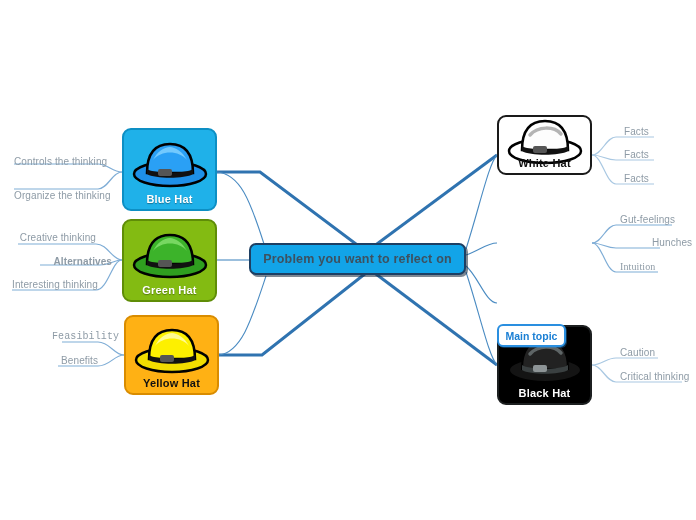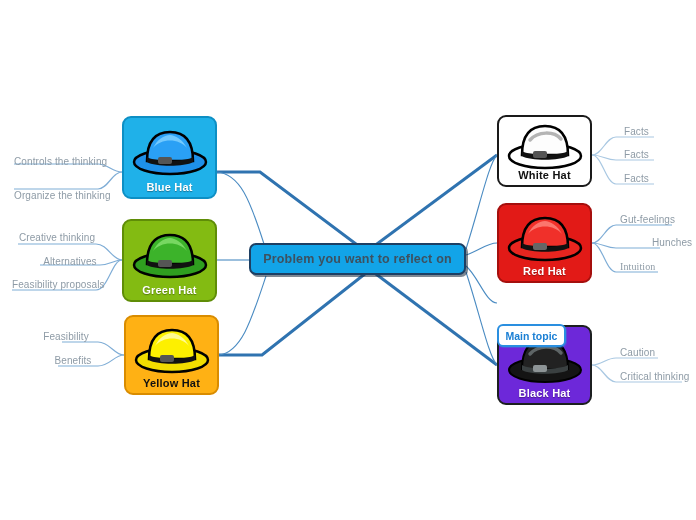--- a/index.html
+++ b/index.html
@@ -73,32 +73,32 @@
   }
   .hat-card .hat-label {
     position: relative;
     font-size: 11px;
     font-weight: bold;
     letter-spacing: .2px;
     z-index: 3;
     white-space: nowrap;
   }
 
-  .card-blue   { left:122px; top:116px; width:95px; height:83px;
+  .card-blue   { left:122px; top:128px; width:95px; height:83px;
                  background:#1fb1e9; border:2px solid #0d8fc4; }
   .card-green  { left:122px; top:219px; width:95px; height:83px;
                  background:#83bb12; border:2px solid #5f8d07; }
   .card-yellow { left:124px; top:315px; width:95px; height:80px;
                  background:#ffb114; border:2px solid #d98c00; }
-  .card-white  { left:497px; top:115px; width:95px; height:72px;
+  .card-white  { left:497px; top:115px; width:95px; height:60px;
                  background:#ffffff; border:2px solid #1a1a1a; }
   .card-red    { left:497px; top:203px; width:95px; height:80px;
                  background:#e21a17; border:2px solid #a50f0d; }
   .card-black  { left:497px; top:325px; width:95px; height:80px;
-                 background:#6d28d9; border:2px solid #1c1f20; }
+                 background:#000000; border:2px solid #1c1f20; }
 
   .card-blue   .hat-label,
   .card-green  .hat-label,
   .card-red    .hat-label,
   .card-black  .hat-label { color:#ffffff; text-shadow:0 1px 1px rgba(0,0,0,.35); }
   .card-yellow .hat-label { color:#111111; }
   .card-white  .hat-label { color:#111111; }
 
   
   .main-topic {
@@ -125,21 +125,21 @@
   }
 
   
   .leaf {
     position: absolute;
     color: #8e9ba6;
     font-size: 10px;
     white-space: nowrap;
     letter-spacing: .1px;
   }
-  .leaf.right-align { text-align: center; }
+  .leaf.right-align { text-align: right; }
 </style>
 </head>
 <body>
 
 <div id="canvas">
 
   <svg id="edges" viewBox="0 0 696 520" xmlns="http://www.w3.org/2000/svg">
     <defs>
       <style>
         .thick { fill:none; stroke:#2f73b0; stroke-width:3; }
@@ -237,32 +237,20 @@
         <ellipse cx="39" cy="36" rx="36" ry="12" fill="#ffffff" stroke="#000" stroke-width="2.5"></ellipse>
         <path d="M16 35 C16 16 24 6 39 6 C54 6 62 16 62 35 Z" fill="#fdfdfd" stroke="#000" stroke-width="2.5"></path>
         <path d="M24 20 C32 11 48 11 55 19" stroke="#b4b4b4" stroke-width="3.5" fill="none" stroke-linecap="round"></path>
         <path d="M16 31 C24 36 54 36 62 31 L62 36 C54 41 24 41 16 36 Z" fill="#111"></path>
         <rect x="27" y="31" width="14" height="7" rx="2" fill="#555"></rect>
       </svg>
     </span>
     <span class="hat-label">White Hat</span>
   </div>
 
-  <div class="hat-card card-red">
-    <span class="hat-art">
-      <svg width="78" height="52" viewBox="0 0 78 52" xmlns="http://www.w3.org/2000/svg">
-        <ellipse cx="39" cy="36" rx="36" ry="12" fill="#e8251f" stroke="#000" stroke-width="2.5"></ellipse>
-        <path d="M16 35 C16 16 24 6 39 6 C54 6 62 16 62 35 Z" fill="#f0302a" stroke="#000" stroke-width="2.5"></path>
-        <path d="M22 22 C30 12 48 12 56 22 C52 14 44 9 39 9 C33 9 26 14 22 22 Z" fill="#ff8d86" opacity=".75"></path>
-        <path d="M16 31 C24 36 54 36 62 31 L62 36 C54 41 24 41 16 36 Z" fill="#111"></path>
-        <rect x="27" y="31" width="14" height="7" rx="2" fill="#666"></rect>
-      </svg>
-    </span>
-    <span class="hat-label">Red Hat</span>
-  </div>
 
   <div class="hat-card card-black">
     <span class="hat-art">
       <svg width="78" height="52" viewBox="0 0 78 52" xmlns="http://www.w3.org/2000/svg">
         <ellipse cx="39" cy="36" rx="36" ry="12" fill="#141414" stroke="#000" stroke-width="2"></ellipse>
         <path d="M16 35 C16 16 24 6 39 6 C54 6 62 16 62 35 Z" fill="#222" stroke="#000" stroke-width="2"></path>
         <path d="M24 20 C32 11 48 11 55 19" stroke="#5e6566" stroke-width="3.5" fill="none" stroke-linecap="round"></path>
         <path d="M16 31 C24 36 54 36 62 31 L62 36 C54 41 24 41 16 36 Z" fill="#3a4041"></path>
         <rect x="27" y="31" width="14" height="7" rx="2" fill="#8d9496"></rect>
       </svg>
@@ -271,24 +259,24 @@
   </div>
 
   <div class="main-topic">
     <span class="label">Main topic</span>
   </div>
 
   <div class="leaf right-align" style="left:14px; top:156px; width:84px;">Controls the thinking</div>
   <div class="leaf right-align" style="left:14px; top:181px; width:84px;margin-top:9px;">Organize the thinking</div>
 
   <div class="leaf right-align" style="left:18px; top:232px; width:78px;">Creative thinking</div>
-  <div class="leaf right-align" style="left:40px; top:256px; width:60px;">Alternatives</div>
-  <div class="leaf right-align" style="left:12px; top:279px; width:84px;">Feasibility proposals</div>
-
-  <div class="leaf right-align" style="left:41px; top:331px; width:50px;">Feasibility</div>
+  <div class="leaf right-align" style="left:52px; top:256px; width:60px;font-weight:bold;">Alternatives</div>
+  <div class="leaf right-align" style="left:12px; top:279px; width:84px;">Interesting thinking</div>
+
+  <div class="leaf right-align" style="left:52px; top:331px; width:50px;font-family:Liberation Mono, monospace;">Feasibility</div>
   <div class="leaf right-align" style="left:48px; top:355px; width:50px;">Benefits</div>
 
   <div class="leaf" style="left:624px; top:126px; width:60px;">Facts</div>
   <div class="leaf" style="left:624px; top:149px; width:60px;">Facts</div>
   <div class="leaf" style="left:624px; top:173px; width:60px;">Facts</div>
 
   <div class="leaf" style="left:620px; top:214px; width:70px;">Gut-feelings</div>
   <div class="leaf" style="left:652px; top:237px; width:70px;">Hunches</div>
   <div class="leaf" style="left:620px; top:261px; width:70px;font-family:Liberation Serif, serif;">Intuition</div>
 

